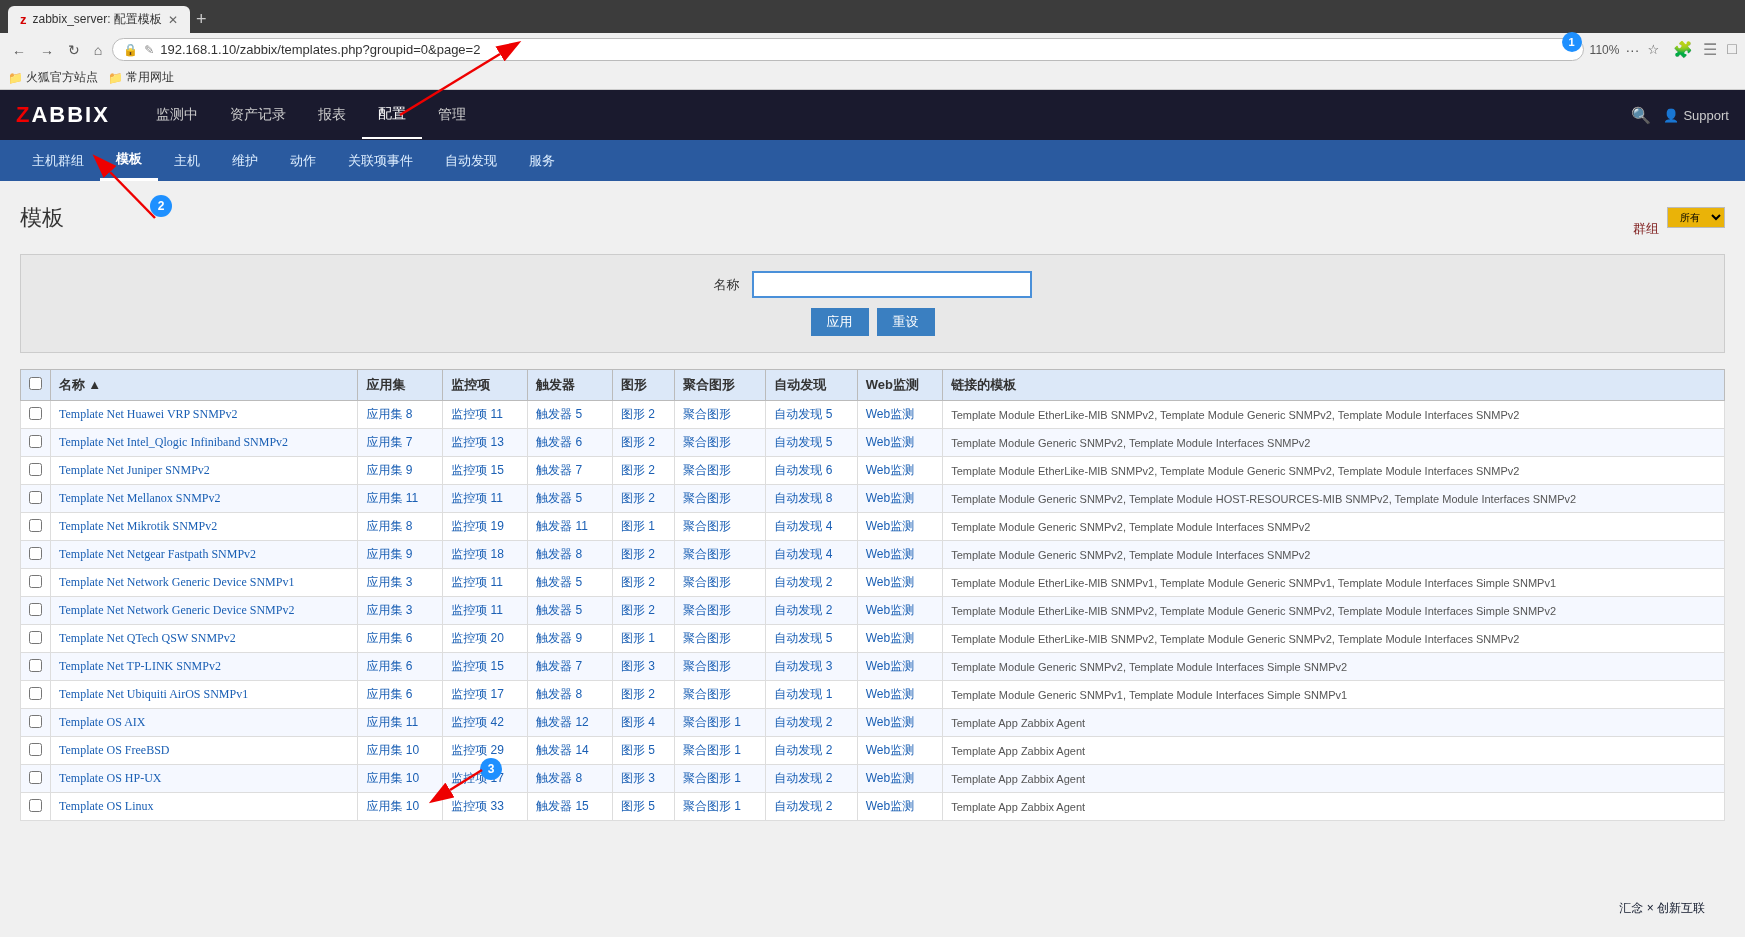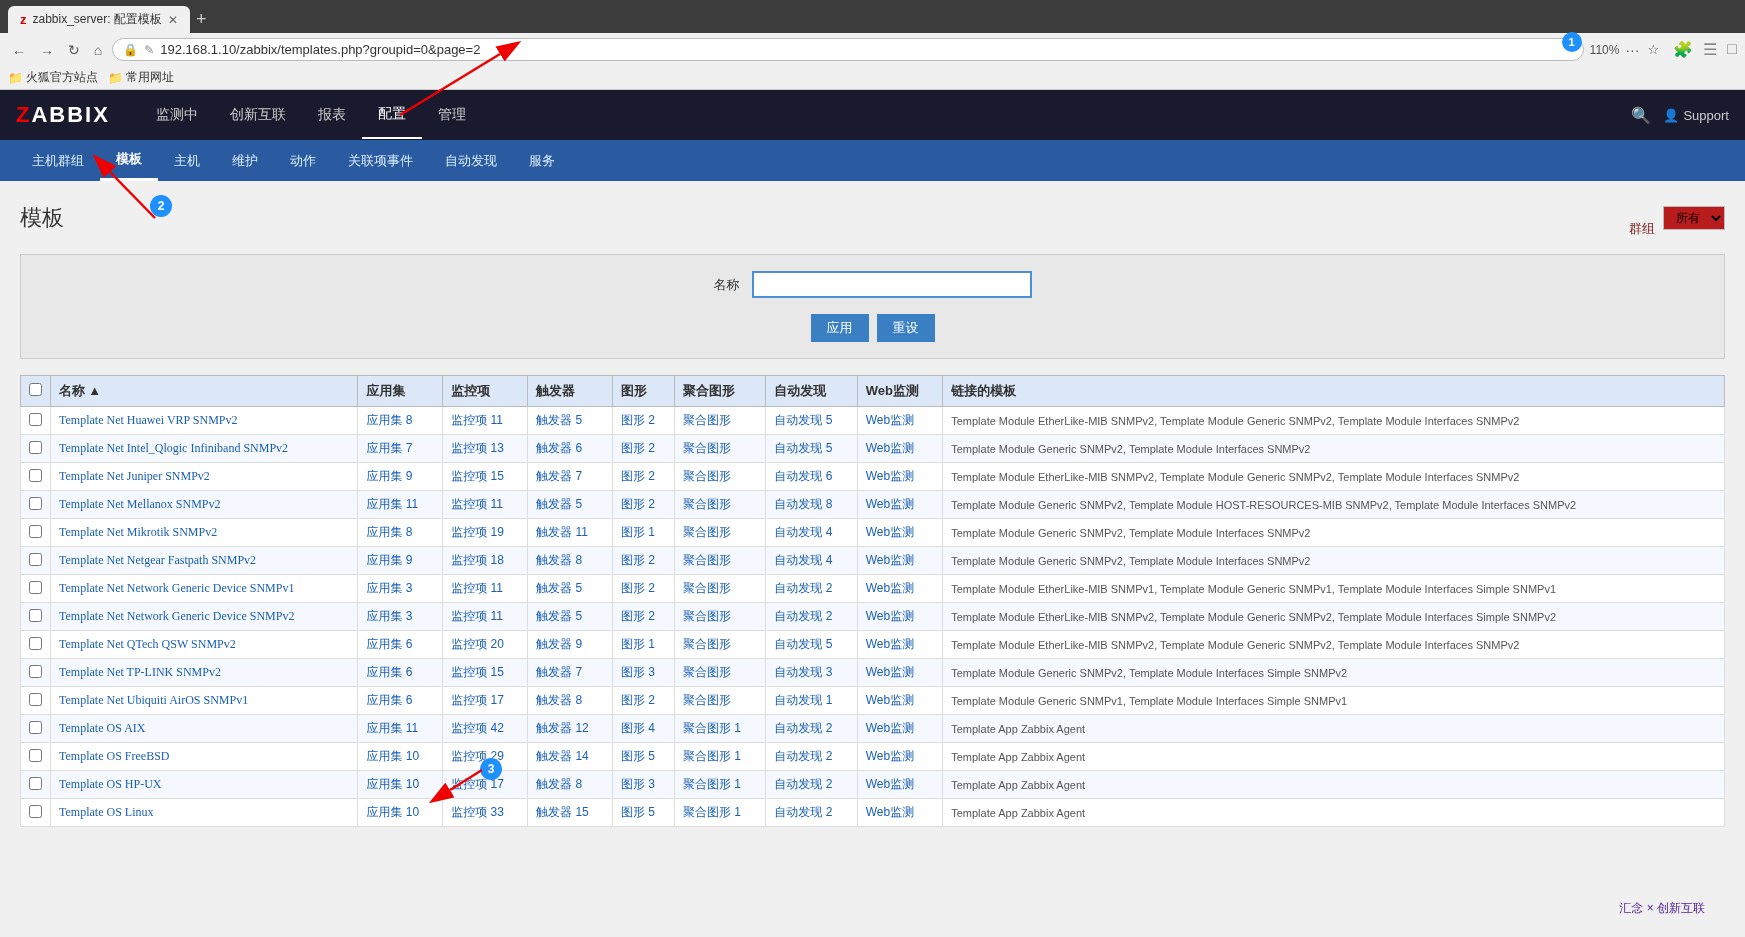--- a/index.html
+++ b/index.html
@@ -195,34 +195,34 @@
     .group-filter {
       display: flex;
       align-items: center;
       gap: 8px;
       font-size: 13px;
     }
     .group-filter label { color: #7f1d1d; margin-top: 23px; }
     .group-select {
       border: 1px solid #bbb;
       padding: 3px 8px;
-      font-size: 12px;
-      background: #b91c1c;
+      font-size: 10px;
+      background: #eab308;
     }
 
     
     .filter-section {
       background: #e8e8e8;
       border: 1px solid #ccc;
       padding: 16px;
       margin-bottom: 16px;
       display: flex;
       flex-direction: column;
       align-items: center;
-      gap: 16px;
+      gap: 10px;
     }
     .filter-row {
       display: flex;
       align-items: center;
       gap: 12px;
     }
     .filter-label { color: #333; font-size: 13px; }
     .filter-input {
       border: 2px solid #4a90d9;
       padding: 4px 8px;
@@ -286,21 +286,21 @@
     .col-screens { white-space: nowrap; }
     .col-discovery { white-space: nowrap; }
     .col-web { white-space: nowrap; }
     .col-linked { min-width: 400px; }
 
     
     .watermark {
       position: fixed;
       bottom: 20px;
       right: 40px;
-      color: #4c1d95;
+      color: #0f172a;
       font-size: 12px;
       display: flex;
       align-items: center;
       gap: 4px;
     }
 
     
     .overlay {
       position: fixed;
       top: 0; left: 0;
@@ -369,21 +369,21 @@
   </div>
 
   <div class="zabbix-app">
 
     <div class="zabbix-header">
       <div class="zabbix-logo">
         <span style="color:#e00;">Z</span>ABBIX
       </div>
       <div class="main-nav">
         <div class="main-nav-item">监测中</div>
-        <div class="main-nav-item">创新互联</div>
+        <div class="main-nav-item">资产记录</div>
         <div class="main-nav-item">报表</div>
         <div class="main-nav-item active">配置</div>
         <div class="main-nav-item">管理</div>
       </div>
       <div class="header-right">
         <span class="search-icon-btn">🔍</span>
         <span class="support-link">
           <span>👤</span>
           <span>Support</span>
         </span>

